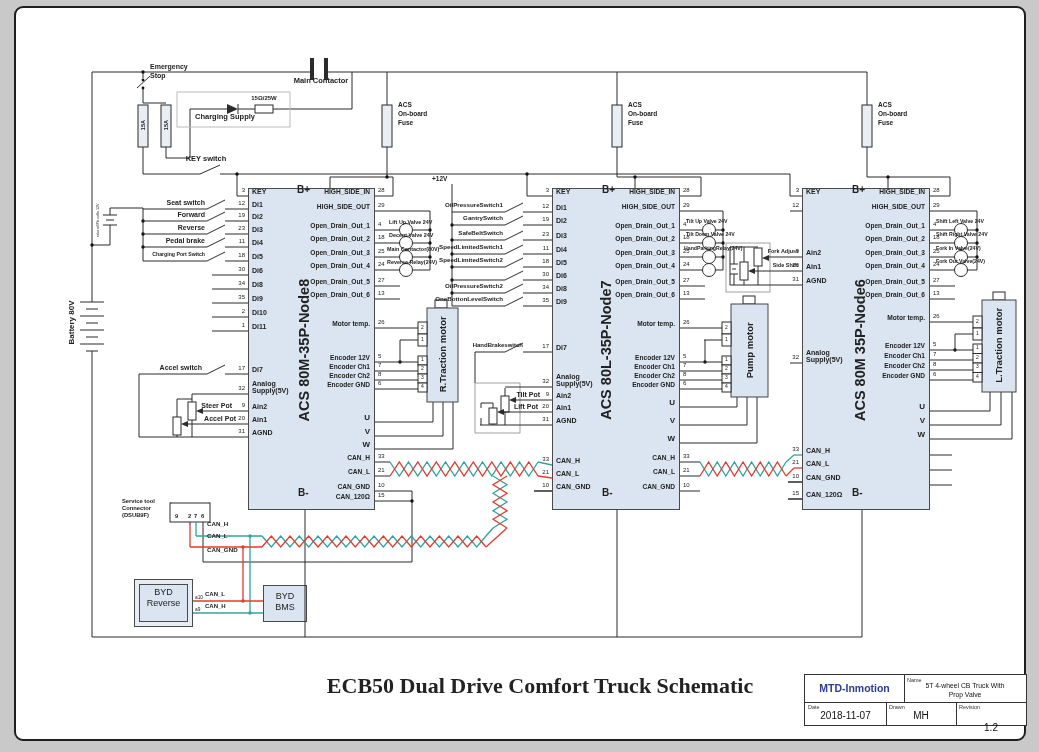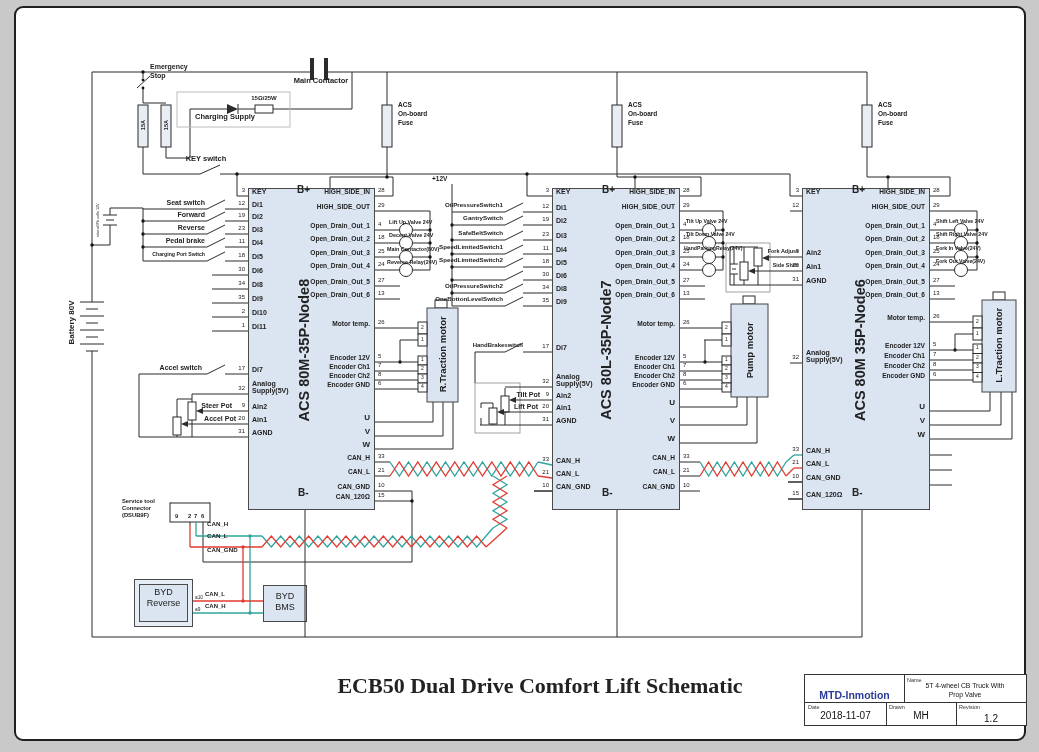--- a/index.html
+++ b/index.html
@@ -416,37 +416,37 @@
       <rect x="982" y="300" width="34" height="92" class="mbody"></rect>
       <rect x="973" y="316" width="9" height="12" class="comp"></rect>
       <rect x="973" y="328" width="9" height="12" class="comp"></rect>
       <rect x="973" y="344" width="9" height="9.5" class="comp"></rect>
       <rect x="973" y="353.5" width="9" height="9.5" class="comp"></rect>
       <rect x="973" y="363" width="9" height="9.5" class="comp"></rect>
       <rect x="973" y="372.5" width="9" height="9.5" class="comp"></rect>
       <line x1="955" y1="334" x2="973" y2="334" class="w"></line>
     </svg>
 
-  <div class="lb b serif" style="left:250px;top:674px;width:580px;font-size:22px;text-align:center">ECB50 Dual Drive Comfort Lift Schematic</div>
+  <div class="lb b serif" style="left:250px;top:674px;width:580px;font-size:22px;text-align:center">ECB50 Dual Drive Comfort Truck Schematic</div>
 
   <div id="tb">
     <div class="hline"></div>
     <div class="v1"></div>
     <div class="v2"></div>
     <div class="v3"></div>
-    <div class="val b" style="left:0;top:14px;width:99px;font-size:10.5px;color:var(--brand,#2b3a94)">MTD-Inmotion</div>
+    <div class="val b" style="left:0;top:7px;width:99px;font-size:10.5px;color:var(--brand,#2b3a94)">MTD-Inmotion</div>
     <div class="cell-lb" style="left:102px;top:2px">Name</div>
     <div class="val" style="left:99px;top:7px;width:122px;font-size:6.8px">5T 4-wheel CB Truck With</div>
     <div class="val" style="left:99px;top:16px;width:122px;font-size:6.8px">Prop Valve</div>
     <div class="cell-lb" style="left:3px;top:29px">Date</div>
     <div class="val" style="left:0;top:35px;width:81px">2018-11-07</div>
     <div class="cell-lb" style="left:84px;top:29px">Drawn</div>
     <div class="val" style="left:81px;top:35px;width:70px">MH</div>
     <div class="cell-lb" style="left:154px;top:29px">Revision</div>
-    <div class="val" style="left:151px;top:38px;width:70px">1.2</div>
+    <div class="val" style="left:151px;top:47px;width:70px">1.2</div>
   </div>
 <div class="lb b" style="left: 150px; top: 63px; width: 52px; font-size: 7px; text-align: left;">Emergency</div>
     <div class="lb b" style="left: 150px; top: 72px; width: 52px; font-size: 7px; text-align: left;">Stop</div>
     <div class="lb b" style="left: 182px; top: 113px; width: 86px; font-size: 7.5px; text-align: center;">Charging Supply</div>
     <div class="lb b" style="left: 244px; top: 95px; width: 40px; font-size: 6px; text-align: center;">15Ω/25W</div>
     <div class="lb b" style="left: 282px; top: 77px; width: 78px; font-size: 7.5px; text-align: center;">Main Contactor</div>
     <div class="lb b" style="left: 178px; top: 155px; width: 56px; font-size: 7.5px; text-align: center;">KEY switch</div>
     <div class="lb b" style="left: 432px; top: 175px; width: 30px; font-size: 6.5px; text-align: left;">+12V</div>
     <div class="lb b" style="left: 398px; top: 101px; width: 50px; font-size: 6.5px; text-align: left;">ACS</div>
     <div class="lb b" style="left: 398px; top: 110px; width: 50px; font-size: 6.5px; text-align: left;">On-board</div>

